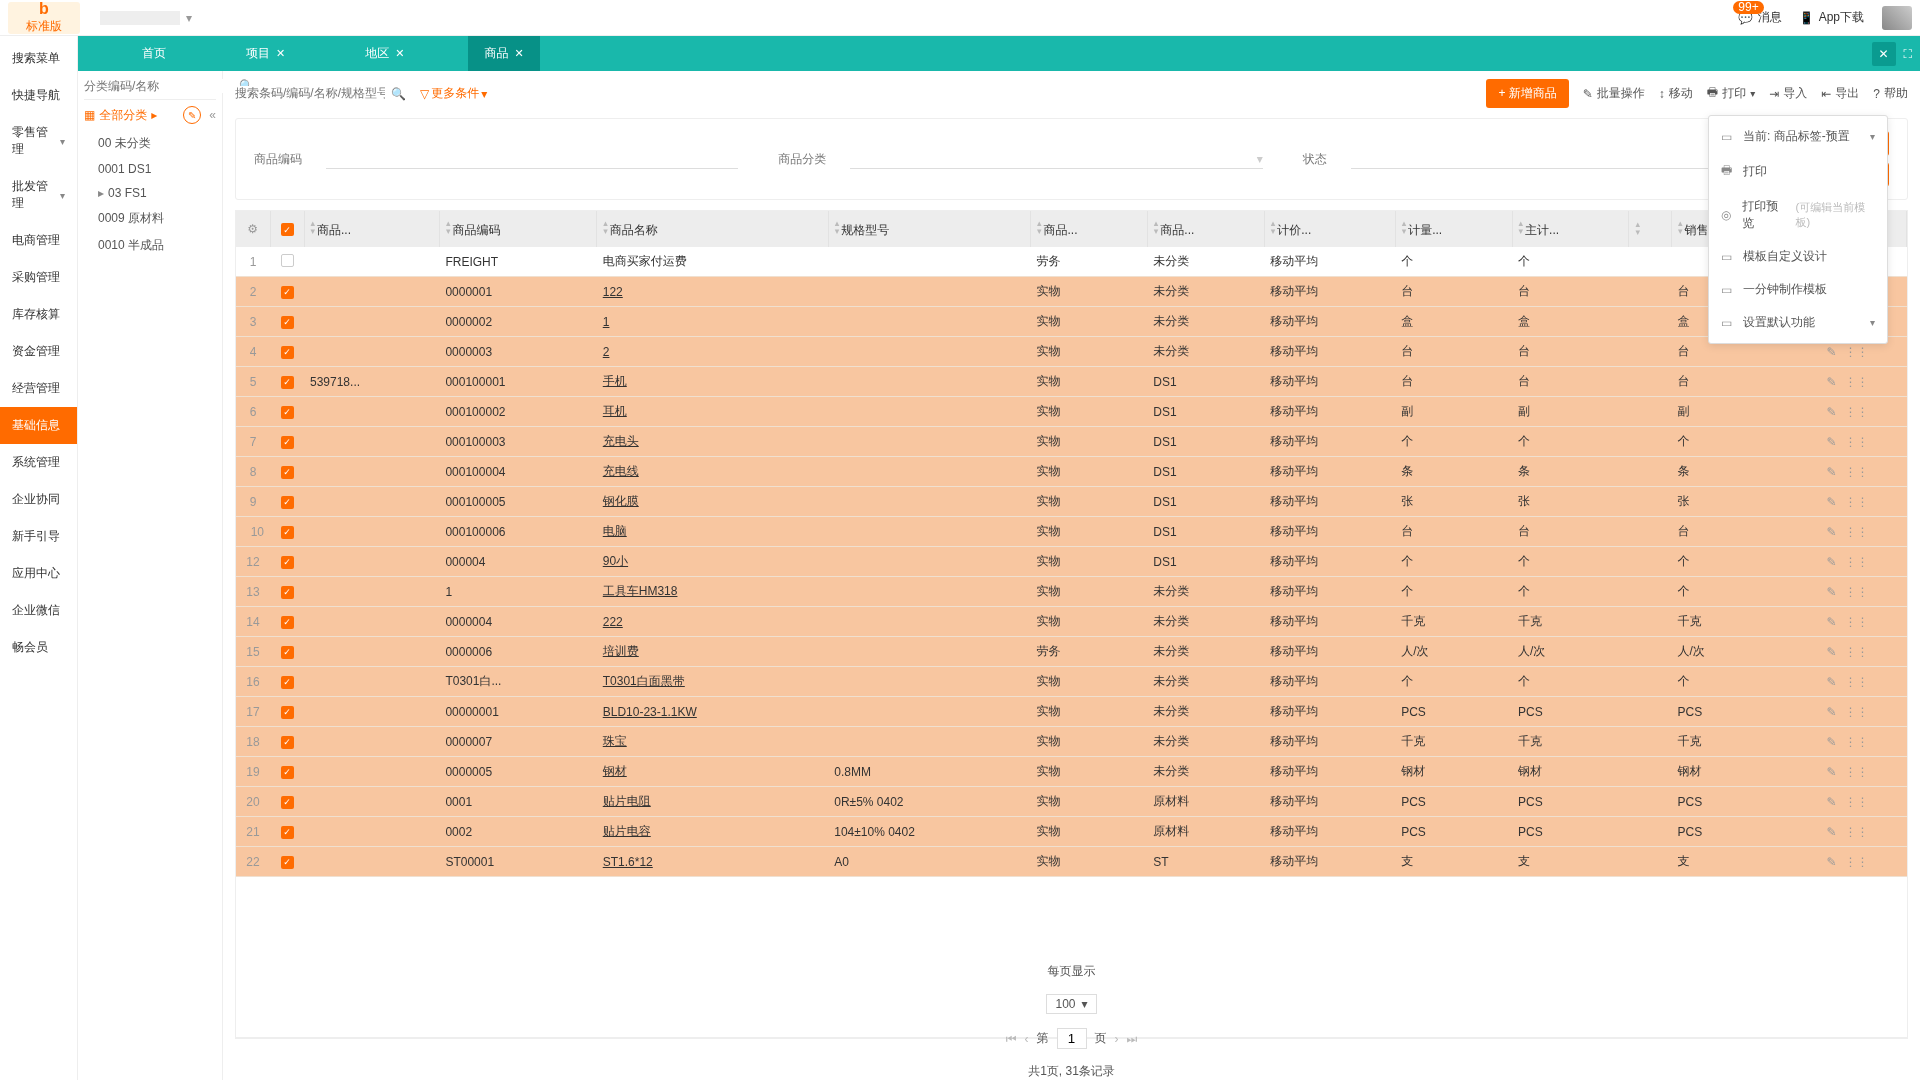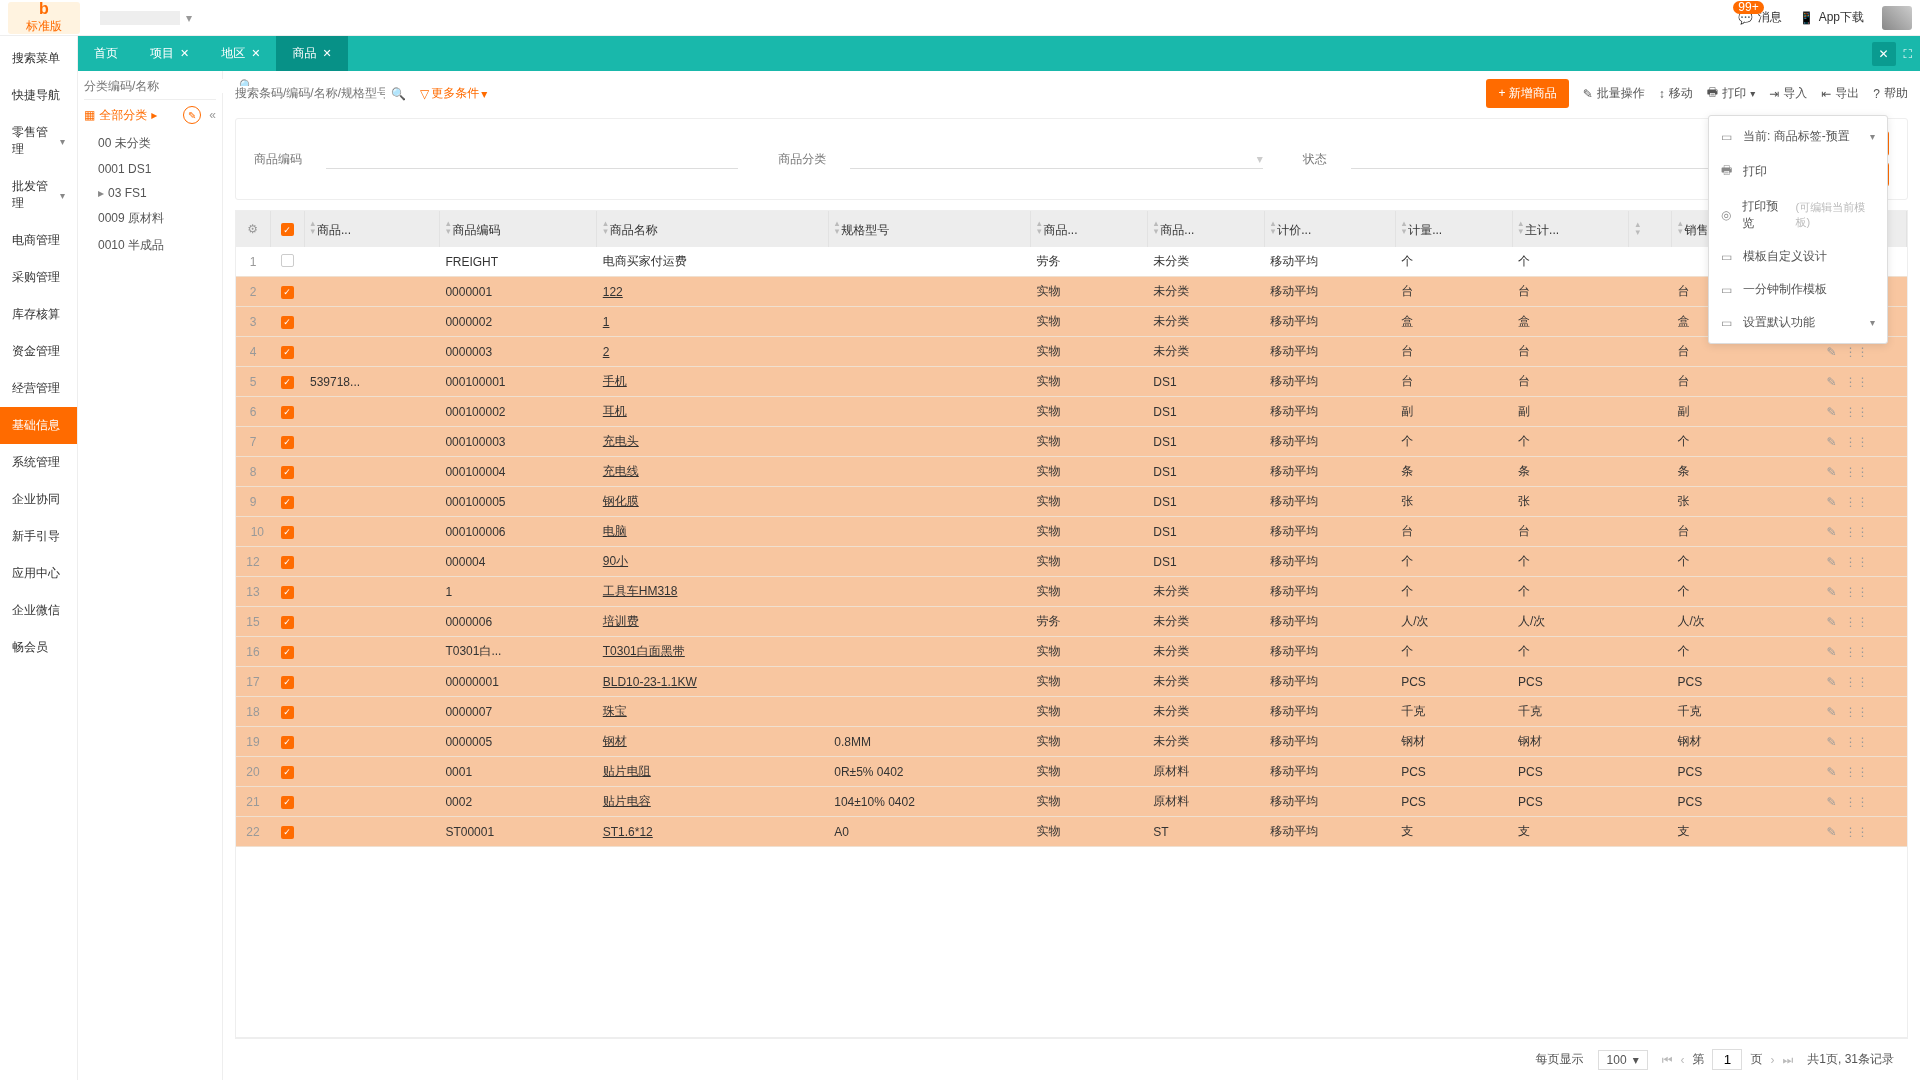--- a/index.html
+++ b/index.html
@@ -20,21 +20,21 @@
 .layout { display:flex; height: calc(100vh - 36px); }
 .sidebar { width:78px; background:#fff; border-right:1px solid #eee; padding-top:4px; overflow:hidden;}
 .sidebar-item { padding:10px 12px; font-size:12px; color:#333; cursor:pointer; display:flex; align-items:center; justify-content:space-between;}
 .sidebar-item.active { background:#ff6b00; color:#fff; }
 .sidebar-item .caret { font-size:10px; color:#888; }
 
 .content { flex:1; display:flex; flex-direction:column; min-width:0;}
 
 
 .tabs-bar { height:35px; background:#19b8ab; display:flex; align-items:center; padding-left:0; color:#fff; }
-.tab { padding:0 16px; height:35px; display:flex; align-items:center; gap:6px; cursor:pointer; font-size:12px; }
+.tab { padding:0 16px; height:35px; display:flex; align-items:center; gap:6px; cursor:pointer; font-size:12px;margin-left:48px; }
 .tab.active { background:#079187; }
 .tab .x { font-size:11px; }
 .tabs-bar-right { margin-left:auto; display:flex; align-items:center; gap:8px; padding-right:8px;}
 .tabs-bar-right .close-btn { width:24px; height:24px; background:#0a9b90; display:flex;align-items:center;justify-content:center;border-radius:2px;cursor:pointer;}
 
 
 .page-body { flex:1; display:flex; min-height:0;}
 .tree-panel { width:145px; border-right:1px solid #eee; padding:8px 6px; font-size:12px; }
 .tree-search { display:flex; align-items:center; border-bottom:1px solid #eee; padding-bottom:6px; margin-bottom:6px;}
 .tree-search input { border:none; outline:none; flex:1; font-size:12px; color:#333;}
@@ -82,21 +82,21 @@
 tr.sel td { background:#f8c6a0; }
 tr.unsel td { background:#fff; }
 td a { color:#333; text-decoration:underline; }
 .chk { width:13px; height:13px; background:#ff6b00; border-radius:2px; display:inline-flex; align-items:center; justify-content:center; color:#fff; font-size:9px;}
 .chk.empty { background:#fff; border:1px solid #ccc;}
 .gear-cell { text-align:center; color:#999;}
 .op-icons { color:#999; display:flex; gap:8px; justify-content:center;}
 .op-icons span { cursor:pointer;}
 
 
-.footer { height:42px; display:flex; align-items:center; justify-content:flex-end; gap:14px; padding:0 14px; border-top:1px solid #eee; font-size:12px; color:#555;}
+.footer { height:42px; display:flex; align-items:center; justify-content:flex-end; gap:14px; padding:0 14px; border-top:1px solid #eee; font-size:12px; color:#555;flex-direction:column;}
 .footer .sel { border:1px solid #ddd; padding:2px 8px; display:flex; align-items:center; gap:6px;}
 .footer .pgn { display:flex; align-items:center; gap:8px;}
 .footer .pgn-btn { color:#bbb; cursor:pointer;}
 .footer input.page { width:30px; text-align:center; border:1px solid #ddd; padding:2px;}
 </style>
 </head>
 <body>
 
 <div class="top-header">
   <div class="logo">
@@ -585,20 +585,41 @@
                   <td></td>
                   <td>个</td>
                   <td>
                     <div class="op-icons">
                       <span>✎</span>
                       <span>⋮⋮</span>
                     </div>
                   </td>
                 </tr>
                 <tr class="sel">
+                  <td class="gear-cell" style="text-align:center;">14</td>
+                  <td style="text-align:center;"><span class="chk">✓</span></td>
+                  <td></td>
+                  <td>0000004</td>
+                  <td><a>222</a></td>
+                  <td></td>
+                  <td>实物</td>
+                  <td>未分类</td>
+                  <td>移动平均</td>
+                  <td>千克</td>
+                  <td>千克</td>
+                  <td></td>
+                  <td>千克</td>
+                  <td>
+                    <div class="op-icons">
+                      <span>✎</span>
+                      <span>⋮⋮</span>
+                    </div>
+                  </td>
+                </tr>
+                <tr class="sel">
                   <td class="gear-cell" style="text-align:center;">15</td>
                   <td style="text-align:center;"><span class="chk">✓</span></td>
                   <td></td>
                   <td>0000006</td>
                   <td><a>培训费</a></td>
                   <td></td>
                   <td>劳务</td>
                   <td>未分类</td>
                   <td>移动平均</td>
                   <td>人/次</td>

